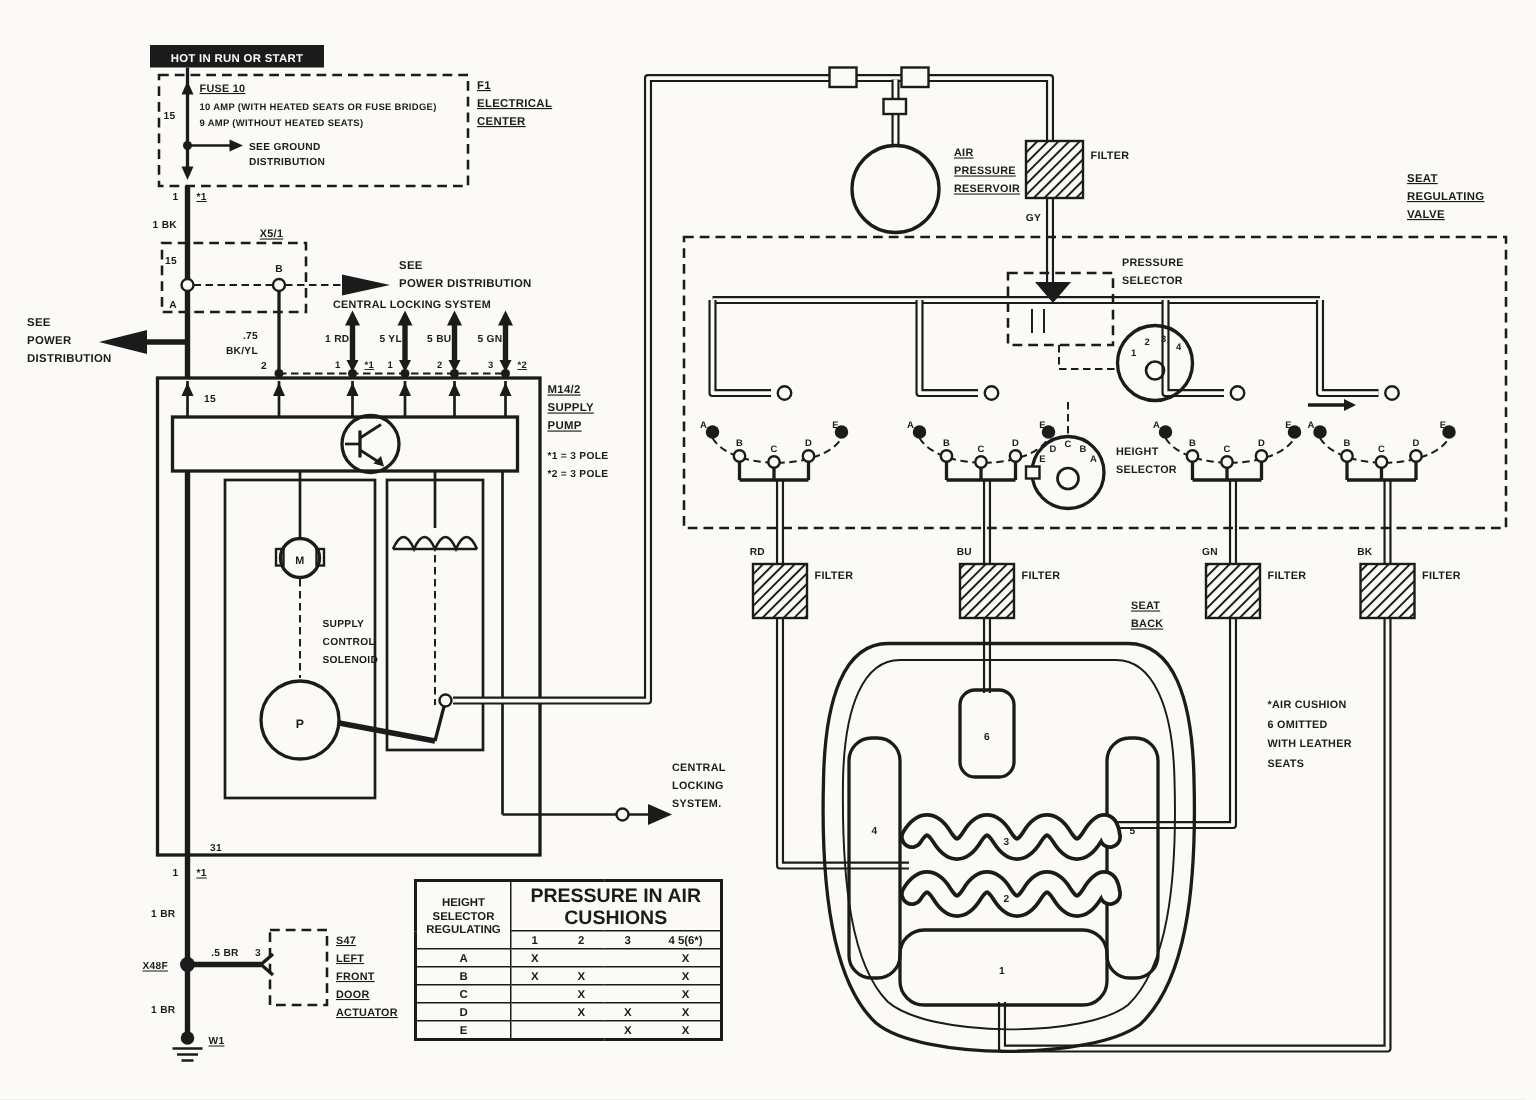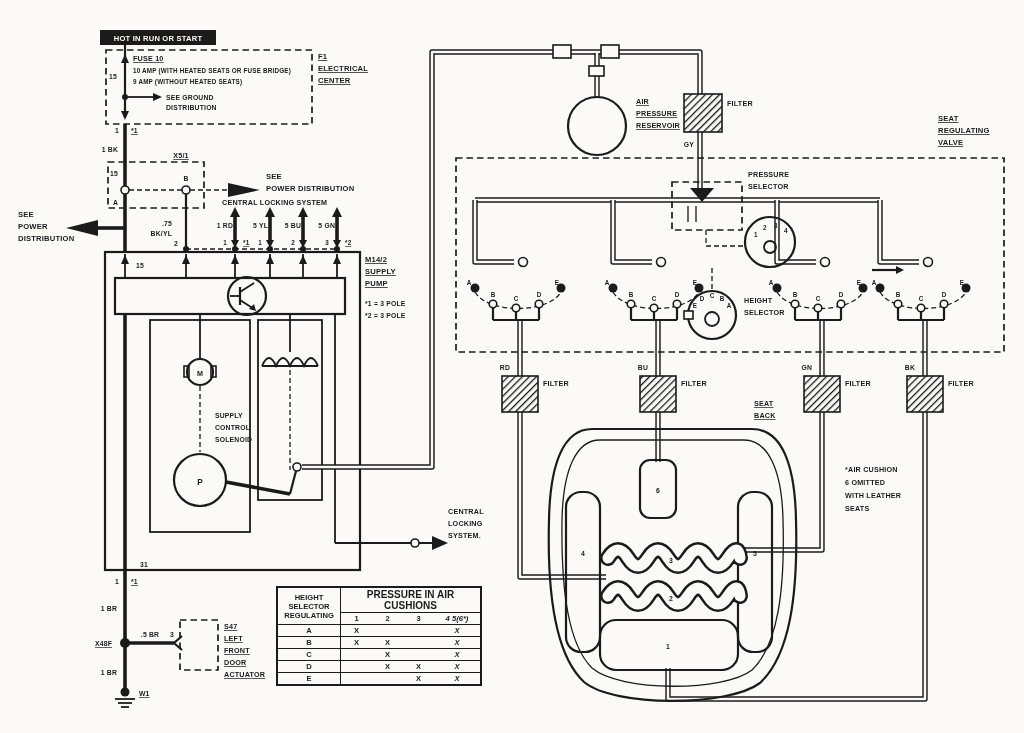--- a/index.html
+++ b/index.html
@@ -23,22 +23,22 @@
   .wavei{stroke:#fbfaf7;stroke-width:11;fill:none;stroke-linecap:round;}
   .filt{fill:url(#hatch);stroke:#1b1b1b;stroke-width:1.6;}
   
   #ptable{position:absolute;left:276px;top:586px;}
   #ptable table{border-collapse:collapse;background:#fbfaf7;}
   #ptable td{border:1.6px solid #1b1b1b;font:bold 7.6px "Liberation Sans",sans-serif;
              color:#1b1b1b;text-align:center;padding:1px 0;}
   #ptable td.pos{width:62px;}
   #ptable td.nv{border-left:none;border-right:none;}
   #ptable td.c1,#ptable td.c2,#ptable td.c3{width:31px;}
-  #ptable td.c4{width:46px;font-style:italic;}
-  #ptable .hdr{font-size:10px;text-align:center;}
+  #ptable td.c4{width:46px;}
+  #ptable .hdr{font-size:13px;text-align:center;}
   #ptable table{border:2.4px solid #1b1b1b;}
 </style>
 </head>
 <body>
 
 <div id="page">
 <svg width="1024" height="733" viewBox="0 0 1024 733">
   <defs>
     <pattern id="hatch" width="5" height="5" patternUnits="userSpaceOnUse" patternTransform="rotate(45)">
       <rect width="5" height="5" fill="#fbfaf7"></rect>

